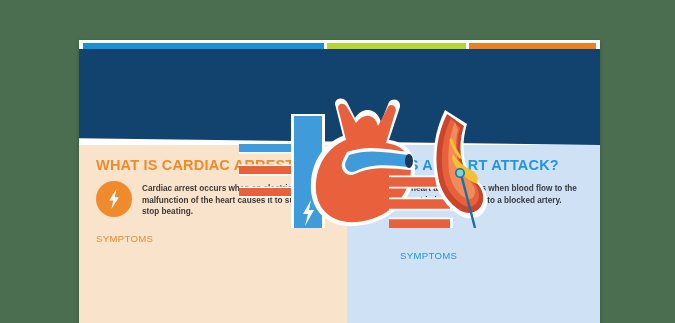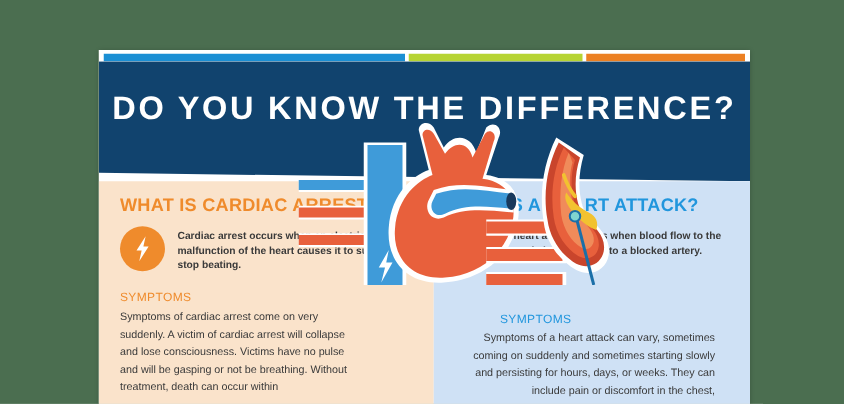--- a/index.html
+++ b/index.html
@@ -181,39 +181,37 @@
 
   <div class="card">
 
     <div class="topbar">
       <div class="seg seg-blue"></div>
       <div class="seg seg-green"></div>
       <div class="seg seg-orange"></div>
     </div>
 
     <div class="titleband"></div>
-    <div class="title-text">DO YOU KNOW THE DIFFERENCE?</div>
 
     <div class="panels">
 
       <div class="panel-left">
 
         <div class="col-heading">WHAT IS CARDIAC ARREST?</div>
 
         <div class="lead">
           <div class="badge badge-orange">
             <svg width="36" height="36" viewBox="0 0 36 36">
               <path d="M20.5 8 L13.2 19.4 L17.3 19.4 L15.4 28 L22.9 16.2 L18.7 16.2 Z" fill="#ffffff"></path>
             </svg>
           </div>
           <div class="lead-text">Cardiac arrest occurs when an electrical malfunction of the heart causes it to suddenly stop beating.</div>
         </div>
 
         <div class="symptoms-head">SYMPTOMS</div>
-        <div class="symptoms-body">Symptoms of cardiac arrest come on very suddenly. A victim of cardiac arrest will collapse and lose consciousness. Victims have no pulse and will be gasping or not be breathing. Without treatment, death can occur within</div>
       </div>
 
       <div class="panel-right">
 
         <div class="col-heading">WHAT IS A HEART ATTACK?</div>
 
         <div class="lead">
           <div class="badge badge-blue">
             <svg width="36" height="36" viewBox="0 0 36 36">
               <circle cx="18" cy="18" r="11.2" fill="none" stroke="#ffffff" stroke-width="2.1"></circle>
@@ -223,21 +221,20 @@
               <circle cx="21.6" cy="18.2" r="1.4" fill="#1d91d8"></circle>
               <circle cx="14.6" cy="19.6" r="1.2" fill="#1d91d8"></circle>
               <circle cx="17.8" cy="18.6" r="1.0" fill="#1d91d8"></circle>
               <circle cx="18.4" cy="21.8" r="1.2" fill="#1d91d8"></circle>
             </svg>
           </div>
           <div class="lead-text">A heart attack occurs when blood flow to the heart is impeded due to a blocked artery.</div>
         </div>
 
         <div class="symptoms-head">SYMPTOMS</div>
-        <div class="symptoms-body">Symptoms of a heart attack can vary, sometimes coming on suddenly and sometimes starting slowly and persisting for hours, days, or weeks. They can include pain or discomfort in the chest,</div>
       </div>
     </div>
 
     <svg class="heart-art" viewBox="0 0 260 132">
       <g stroke="#ffffff" stroke-width="3" stroke-linecap="round">
 
         <path d="M-5 52 H55" stroke="#ffffff" stroke-width="11"></path>
         <path d="M-5 52 H52" stroke="#3f9bd9" stroke-width="8"></path>
         <path d="M-5 74 H58" stroke="#ffffff" stroke-width="11"></path>
         <path d="M-5 74 H55" stroke="#e8603c" stroke-width="8"></path>

